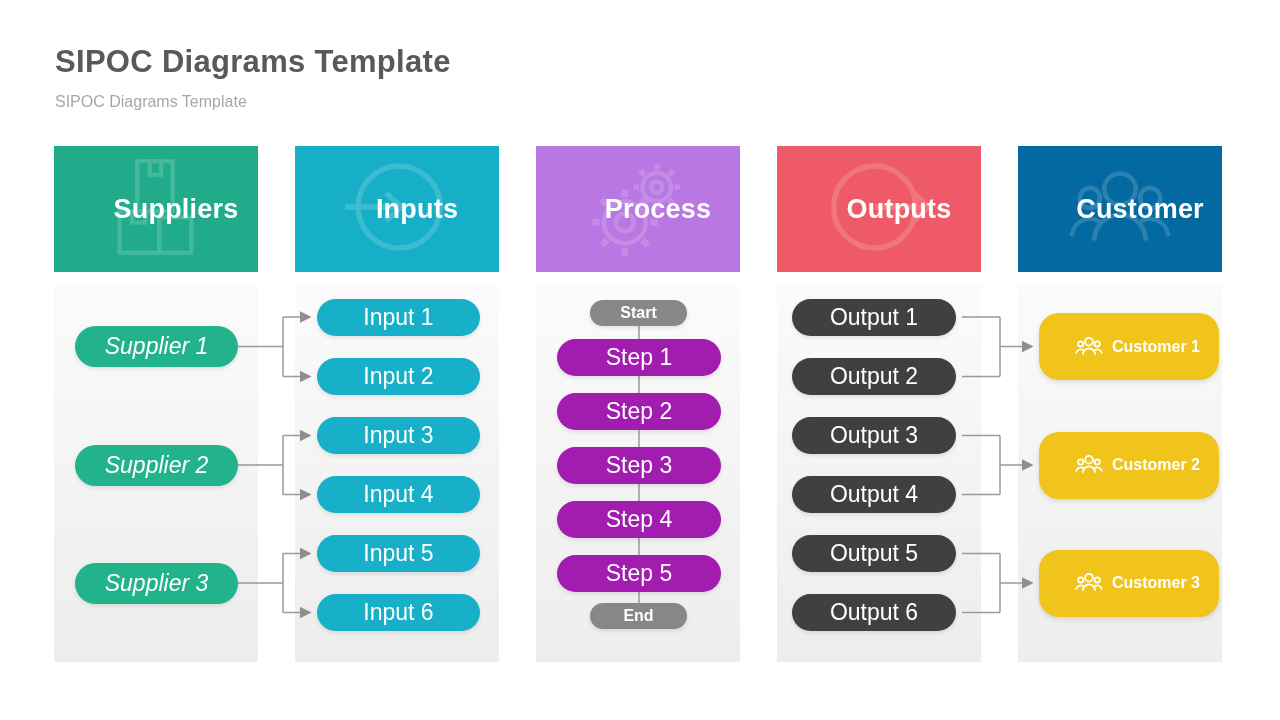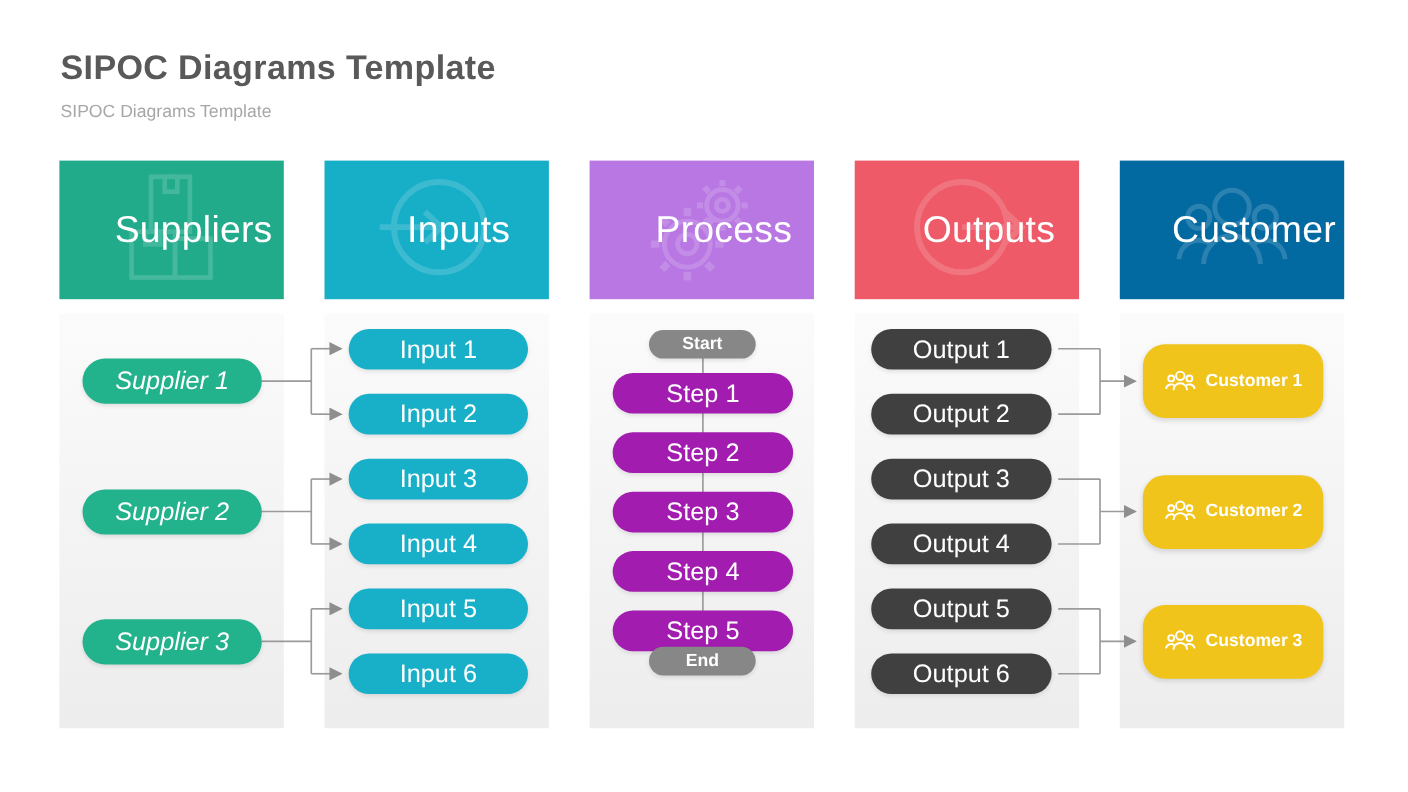--- a/index.html
+++ b/index.html
@@ -4,21 +4,21 @@
 <style>
   html,body{margin:0;padding:0;background:#ffffff;}
   body{font-family:"Liberation Sans","DejaVu Sans",sans-serif;}
   .canvas{position:relative;width:1280px;height:720px;background:#ffffff;overflow:hidden;}
 
   .page-title{position:absolute;left:55px;top:44px;font-size:31px;font-weight:bold;color:#595959;letter-spacing:.3px;}
   .page-subtitle{position:absolute;left:55px;top:93px;font-size:16px;color:#a7a7a7;}
 
   .col-header{position:absolute;top:146px;width:204px;height:126px;display:flex;align-items:center;justify-content:center;overflow:hidden;}
   .col-header .wm{position:absolute;left:50%;top:50%;transform:translate(-50%,-50%);opacity:.16;}
-  .col-header .hlabel{position:relative;color:#ffffff;font-size:34px;font-weight:normal;letter-spacing:.2px;margin-left:40px;}
+  .col-header .hlabel{position:relative;color:#ffffff;font-size:27px;font-weight:bold;letter-spacing:.2px;margin-left:40px;}
 
   .hdr-suppliers{left:54px;background:#21ab8b;}
   .hdr-inputs{left:295px;background:#17aec8;}
   .hdr-process{left:536px;background:#b877e2;align-items:center;}
   .hdr-outputs{left:777px;background:#ee5a67;}
   .hdr-customer{left:1018px;background:#0369a1;}
 
   .panel{position:absolute;top:285px;width:204px;height:377px;background:linear-gradient(to bottom,#fbfbfb 0%,#f3f3f3 55%,#ededed 100%);}
   .pnl-suppliers{left:54px;}
   .pnl-inputs{left:295px;}
@@ -28,21 +28,21 @@
 
   .connector-layer{position:absolute;left:0;top:0;width:1280px;height:720px;pointer-events:none;}
 
   .pill{position:absolute;display:flex;align-items:center;justify-content:center;color:#fff;font-size:23px;border-radius:22px;box-shadow:0 2px 4px rgba(0,0,0,.10);}
   .supplier-pill{left:75px;width:163px;height:41px;background:#22b28c;font-style:italic;}
   .input-pill{left:317px;width:163px;height:37px;background:#18b0c9;}
   .step-pill{left:557px;width:164px;height:37px;background:#a21caf;}
   .output-pill{left:792px;width:164px;height:37px;background:#404040;text-align:right;}
   .terminal-pill{left:590px;width:97px;height:26px;background:#878787;font-size:16px;font-weight:bold;border-radius:14px;}
 
-  .customer-card{position:absolute;left:1039px;width:164px;height:67px;background:#f0c41a;border-radius:20px;display:flex;align-items:center;justify-content:center;gap:8px;color:#fff;box-shadow:0 2px 5px rgba(0,0,0,.12);}
+  .customer-card{position:absolute;left:1039px;width:164px;height:67px;background:#f0c41a;border-radius:20px;display:flex;align-items:center;justify-content:center;gap:8px;color:#fff;box-shadow:0 2px 5px rgba(0,0,0,.12);padding-left:16px;}
   .customer-card .clabel{font-size:16px;font-weight:bold;}
   .customer-card svg{flex:0 0 auto;}
 </style>
 </head>
 <body>
 
 <div class="canvas">
 
   <div class="page-title">SIPOC Diagrams Template</div>
   <div class="page-subtitle">SIPOC Diagrams Template</div>
@@ -186,21 +186,21 @@
   <div class="pill input-pill" style="top:476px">Input 4</div>
   <div class="pill input-pill" style="top:535px">Input 5</div>
   <div class="pill input-pill" style="top:594px">Input 6</div>
 
   <div class="pill terminal-pill" style="top:300px">Start</div>
   <div class="pill step-pill" style="top:338.5px">Step 1</div>
   <div class="pill step-pill" style="top:392.5px">Step 2</div>
   <div class="pill step-pill" style="top:446.5px">Step 3</div>
   <div class="pill step-pill" style="top:500.5px">Step 4</div>
   <div class="pill step-pill" style="top:554.5px">Step 5</div>
-  <div class="pill terminal-pill" style="top:588px">End</div>
+  <div class="pill terminal-pill" style="top:603px">End</div>
 
   <div class="pill output-pill" style="top:298.5px">Output 1</div>
   <div class="pill output-pill" style="top:358px">Output 2</div>
   <div class="pill output-pill" style="top:417px">Output 3</div>
   <div class="pill output-pill" style="top:476px">Output 4</div>
   <div class="pill output-pill" style="top:535px">Output 5</div>
   <div class="pill output-pill" style="top:594px">Output 6</div>
 
   <div class="customer-card" style="top:313px">
     <svg width="30" height="26" viewBox="0 0 100 88" fill="none" stroke="#ffffff" stroke-width="6">

